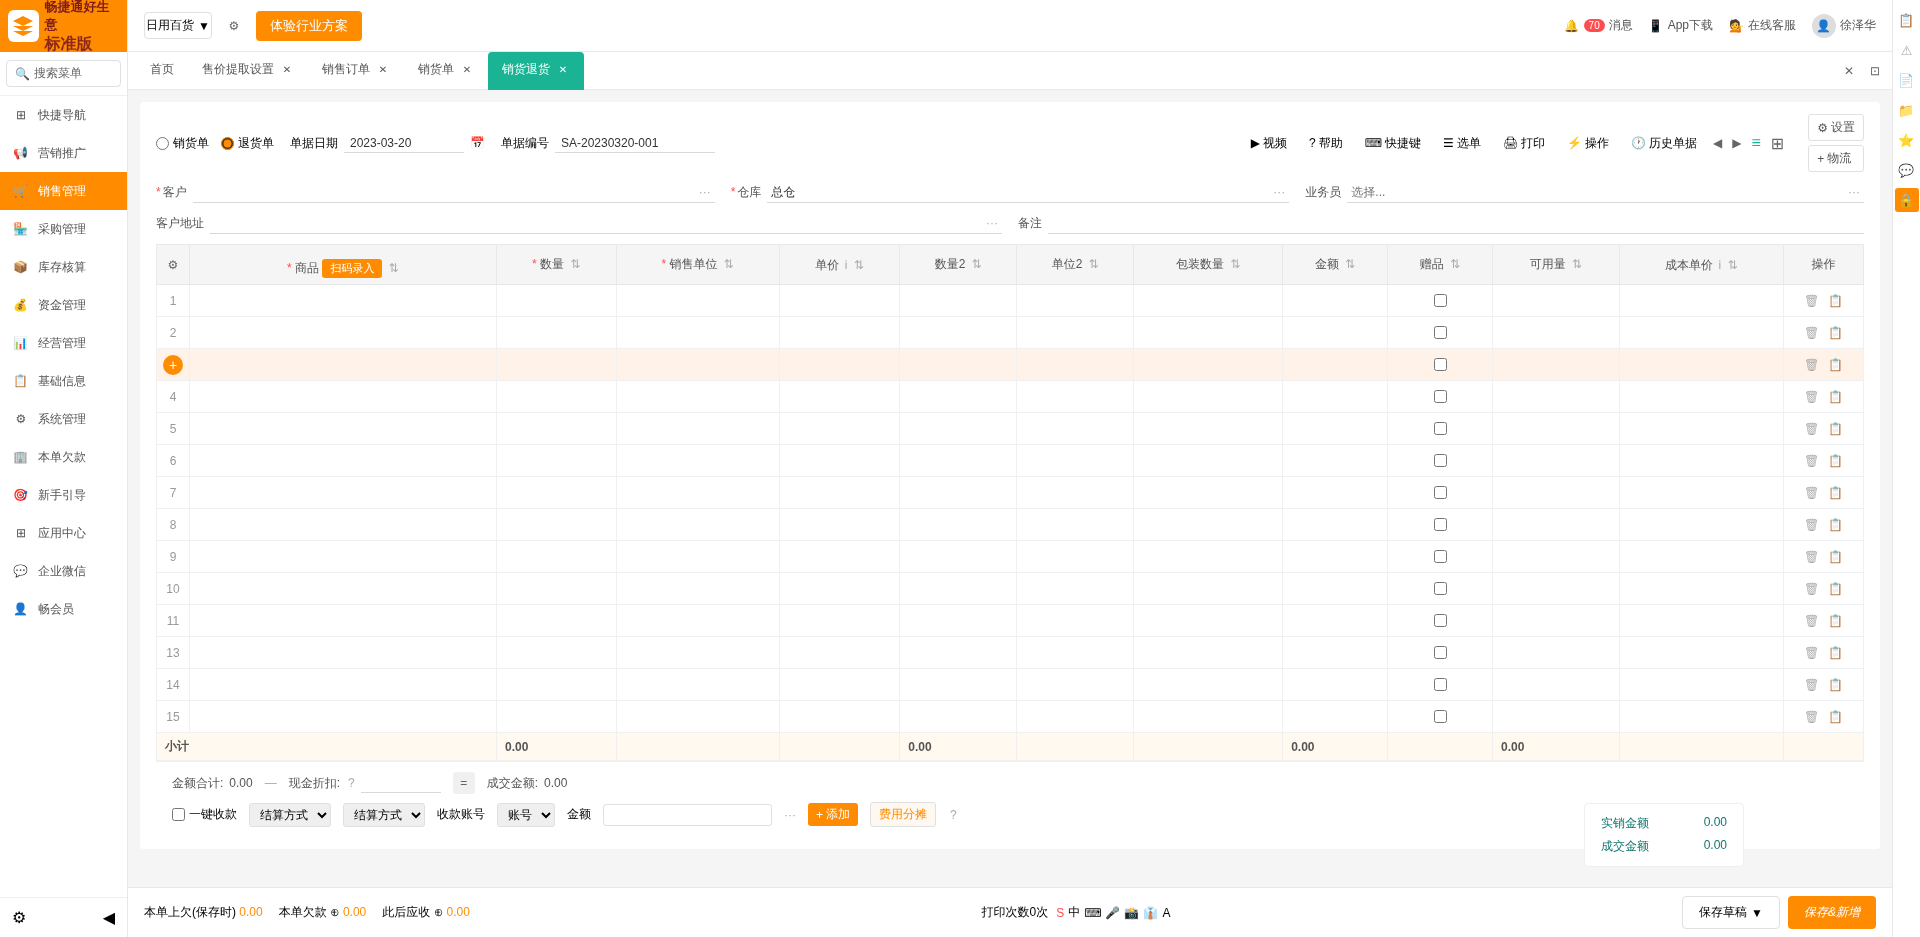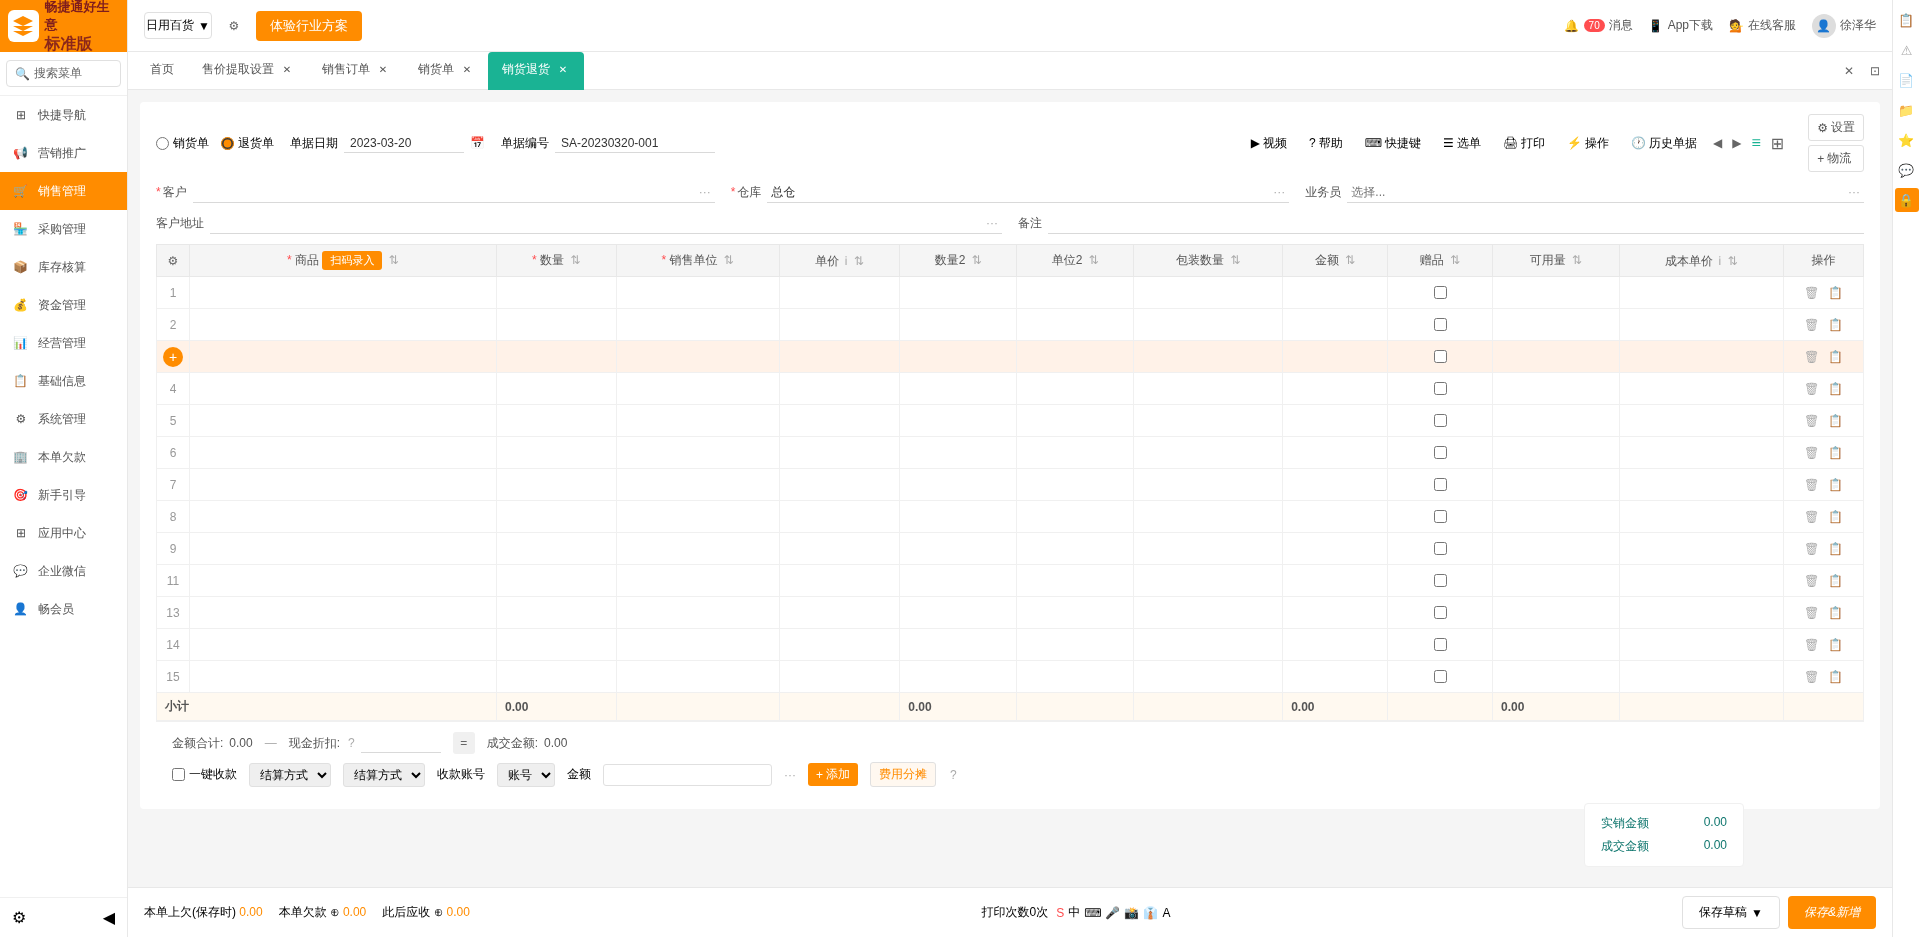--- a/index.html
+++ b/index.html
@@ -63,21 +63,21 @@
     thead th .required-star { color: #ff4d4f; }
     thead th .sort-icon { color: #aaa; margin-left: 3px; cursor: pointer; }
     tbody tr { border-bottom: 1px solid #f0f0f0; }
     tbody tr.active-row { background: #fff2e8; }
     tbody td { border: 1px solid #f0f0f0; padding: 4px 6px; text-align: center; height: 32px; }
     tbody td.row-num { color: #999; width: 30px; }
     .checkbox-cell { display: flex; align-items: center; justify-content: center; }
     .table-actions { display: flex; align-items: center; justify-content: center; gap: 6px; }
     .action-btn { cursor: pointer; color: #aaa; width: 18px; height: 18px; display: flex; align-items: center; justify-content: center; }
     .add-row-btn { width: 20px; height: 20px; background: #ff8c00; border-radius: 50%; display: flex; align-items: center; justify-content: center; cursor: pointer; color: #fff; font-size: 14px; line-height: 1; }
-    .scan-btn { background: #ff8c00; color: #fff; border: none; border-radius: 3px; padding: 2px 8px; cursor: pointer; font-size: 11px; white-space: nowrap; }
+    .scan-btn { background: #ff8c00; color: #fff; border: none; border-radius: 3px; padding: 2px 8px; cursor: pointer; font-size: 11px; white-space: nowrap; margin-top: 8px; }
     .settings-icon-cell { display: flex; align-items: center; justify-content: center; }
     .col-settings { cursor: pointer; color: #666; }
     tfoot tr { background: #fff9f0; }
     tfoot td { border: 1px solid #f0f0f0; padding: 5px 8px; font-weight: bold; color: #555; }
 
     
     .form-footer { background: #fff; padding: 10px 16px; border-top: 1px solid #f0f0f0; }
     .footer-row1 { display: flex; align-items: center; gap: 12px; margin-bottom: 8px; }
     .footer-total { display: flex; align-items: center; gap: 6px; color: #555; }
     .footer-dash { color: #aaa; }
@@ -643,20 +643,48 @@
       <td>
         <div class="table-actions">
           <span class="action-btn">🗑</span>
           <span class="action-btn">📋</span>
         </div>
       </td>
     </tr>
               <tr>
       <td class="row-num">
         9
+      </td>
+      <td>
+        
+      </td>
+      <td></td>
+      <td></td>
+      <td></td>
+      <td></td>
+      <td></td>
+      <td></td>
+      <td></td>
+      <td>
+        <div class="checkbox-cell">
+          <input type="checkbox" style="">
+        </div>
+      </td>
+      <td></td>
+      <td></td>
+      <td>
+        <div class="table-actions">
+          <span class="action-btn">🗑</span>
+          <span class="action-btn">📋</span>
+        </div>
+      </td>
+    </tr>
+              <tr>
+      <td class="row-num">
+        10
       </td>
       <td>
         
       </td>
       <td></td>
       <td></td>
       <td></td>
       <td></td>
       <td></td>
       <td></td>

